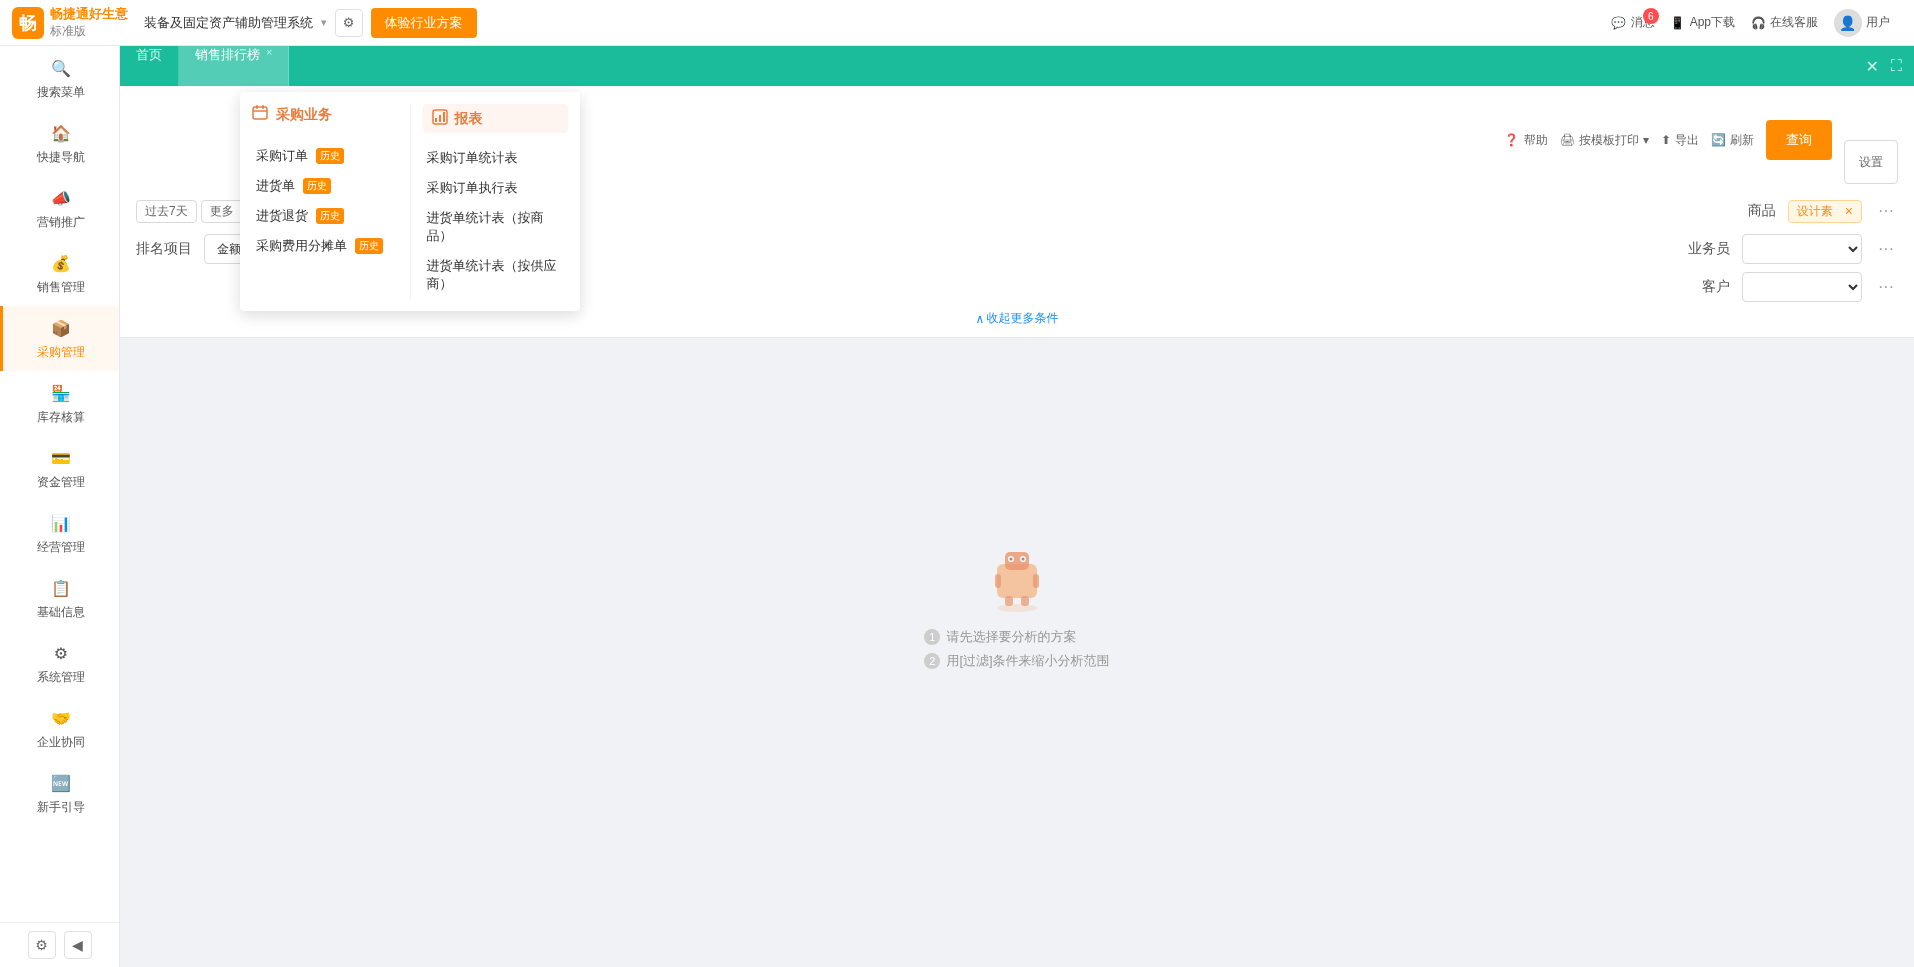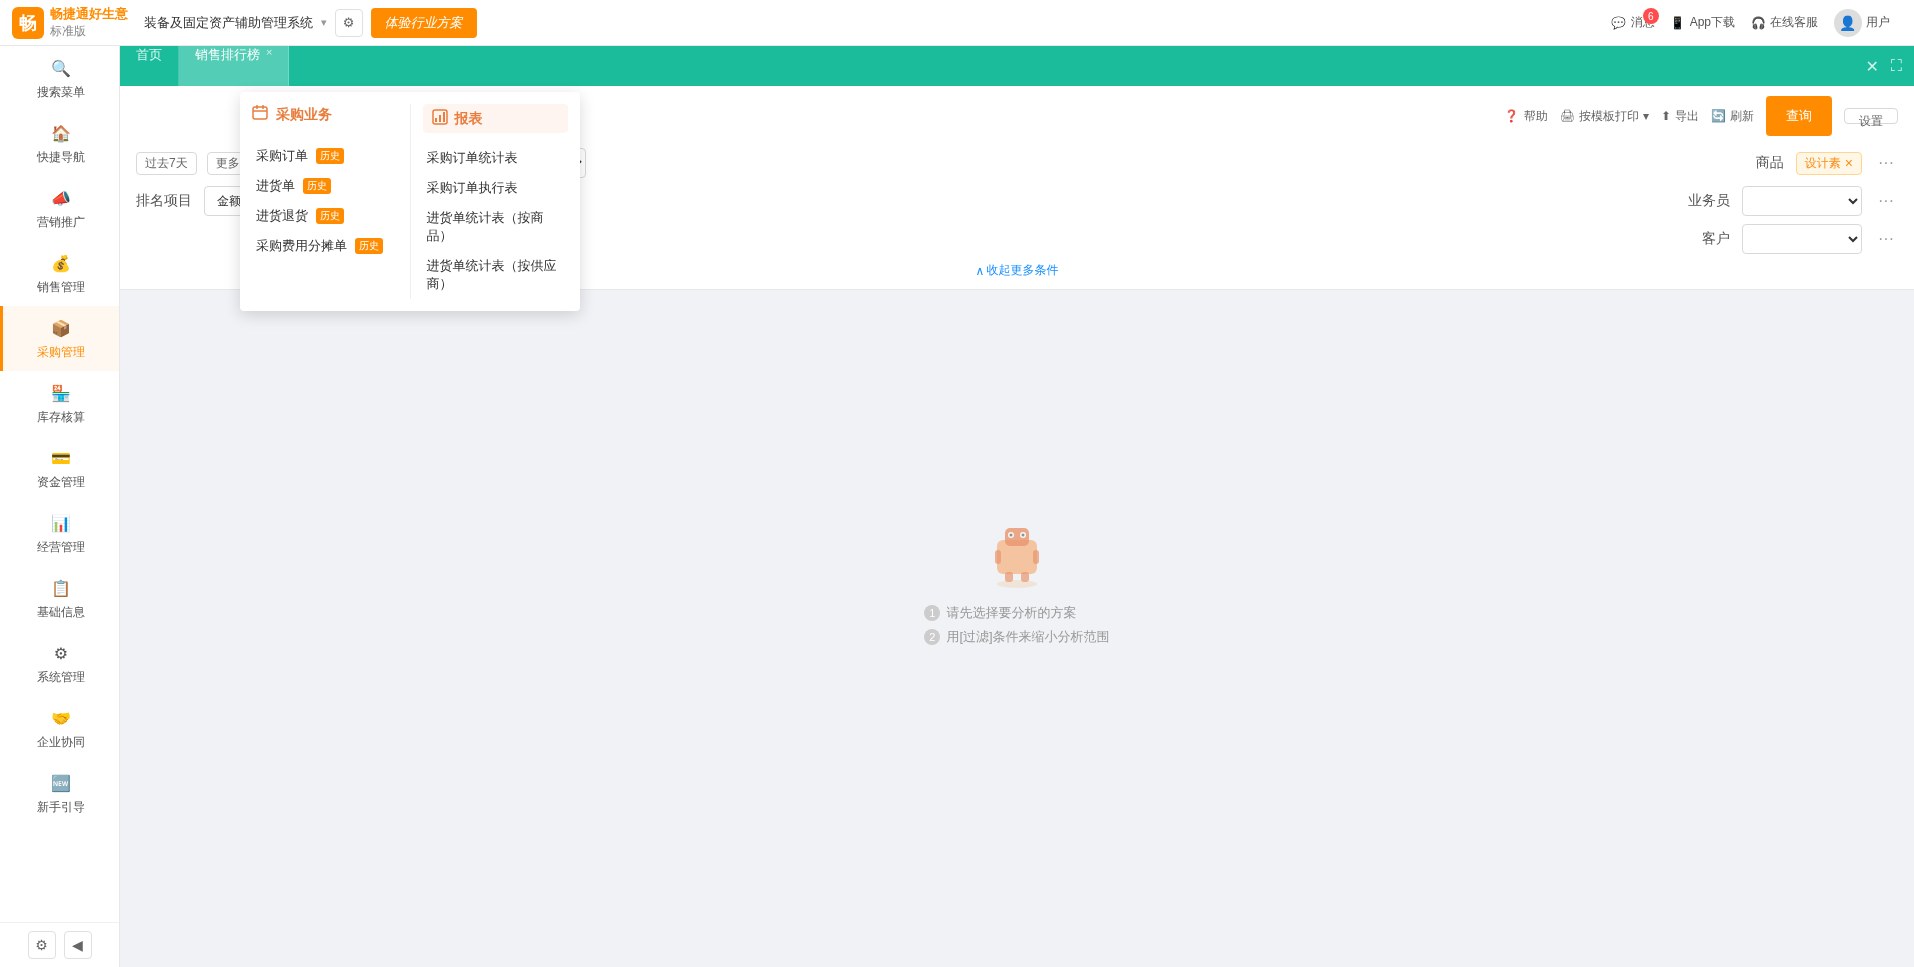--- a/index.html
+++ b/index.html
@@ -58,21 +58,20 @@
       color: #666;
     }
     .industry-btn {
       background: #ff8c00;
       color: white;
       border: none;
       padding: 6px 14px;
       border-radius: 4px;
       cursor: pointer;
       font-size: 13px;
-      font-style: italic;
     }
     .header-right {
       display: flex;
       align-items: center;
       gap: 16px;
       padding-right: 12px;
     }
     .header-icon-item {
       display: flex;
       align-items: center;
@@ -268,21 +267,22 @@
       height: 40px;
     }
     .set-btn {
       background: white;
       color: #666;
       border: 1px solid #d9d9d9;
       padding: 4px 14px;
       border-radius: 4px;
       cursor: pointer;
       font-size: 12px;
-      height: 16px;
+      height: 44px;
+      margin-top: 44px;
     }
 
     .filter-label {
       font-size: 14px;
       color: #555;
       white-space: nowrap;
       min-width: fit-content;
     }
     .filter-select {
       height: 30px;
@@ -291,37 +291,37 @@
       padding: 0 8px;
       font-size: 12px;
       color: #333;
       background: white;
       min-width: 120px;
       cursor: pointer;
     }
     .filter-tag {
       display: flex;
       align-items: center;
-      gap: 4px;
+      gap: 12px;
       background: #fff7e6;
       border: 1px solid #ffd591;
       border-radius: 4px;
       padding: 2px 8px;
       font-size: 12px;
       color: #fa8c16;
     }
     .filter-tag-close {
       cursor: pointer;
       font-size: 14px;
       color: #fa8c16;
     }
     .date-range {
       display: flex;
       align-items: flex-start;
-      gap: 10px;
+      gap: 4px;
       font-size: 12px;
       color: #666;
     }
     .date-btn {
       padding: 2px 8px;
       border: 1px solid #d9d9d9;
       border-radius: 4px;
       cursor: pointer;
       background: white;
       font-size: 12px;

